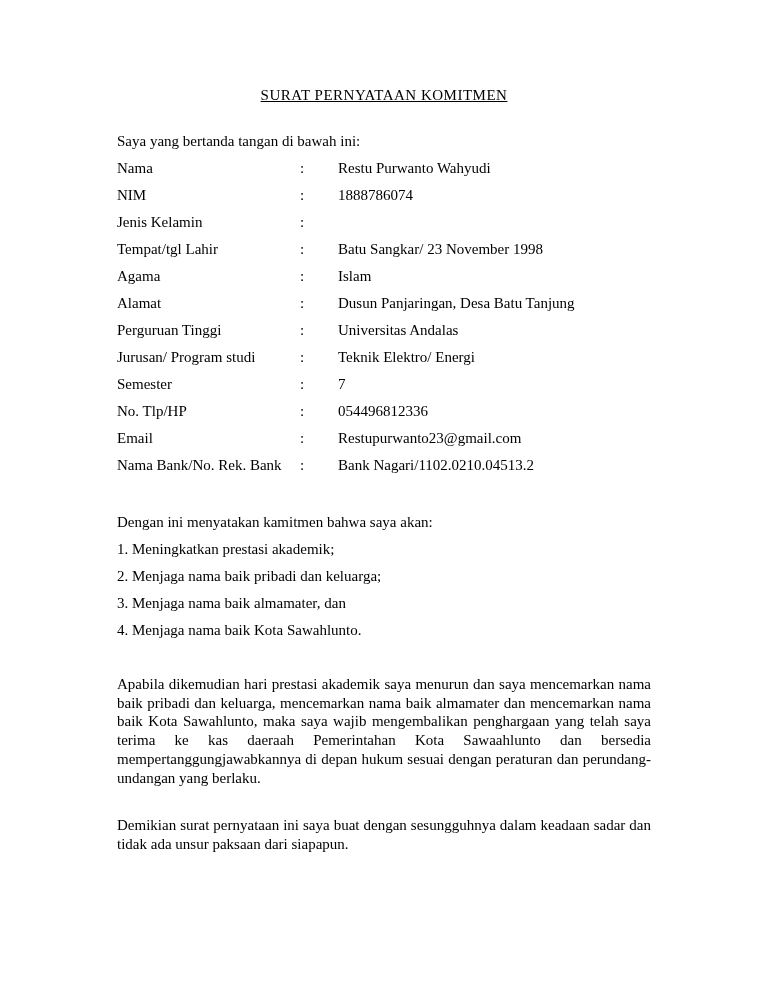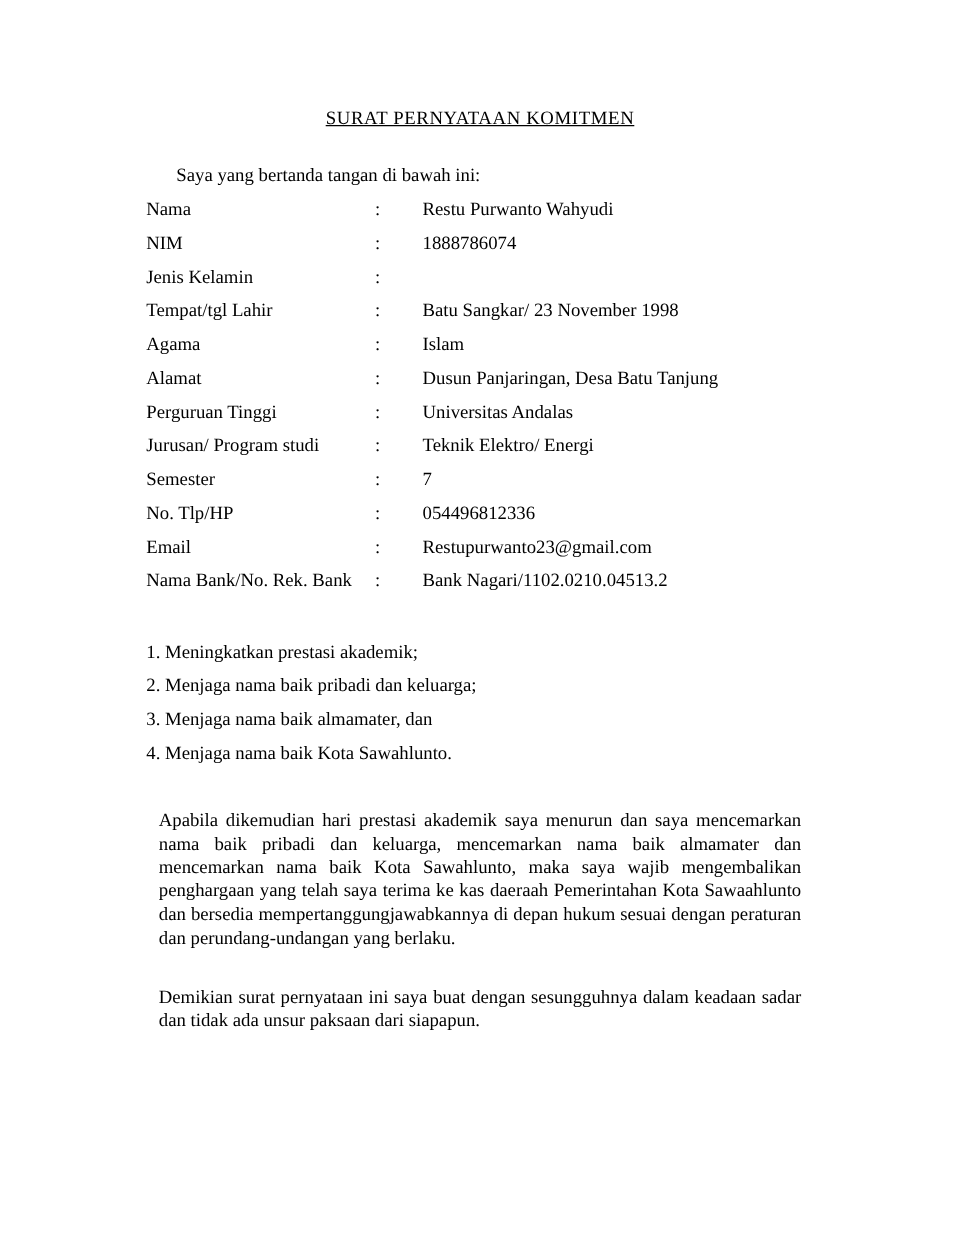--- a/index.html
+++ b/index.html
@@ -24,21 +24,20 @@
     text-decoration: underline;
     letter-spacing: 0.5px;
     line-height: 18px;
     font-weight: normal;
     font-size: 15px;
     margin: 0;
   }
   .intro-line {
     margin-top: 24px;
     line-height: 27px;
-    margin-left: 24px;
   }
   .fields {
     line-height: 27px;
     font-family: Liberation Serif, serif;
   }
   .field-row {
     display: flex;
   }
   .field-label {
     width: 183px;
@@ -52,21 +51,21 @@
     flex: 1 1 auto;
     white-space: nowrap;
   }
   .commitment {
     margin-top: 30px;
     line-height: 27px;
   }
   .para {
     text-align: justify;
     line-height: 18.7px;
-    margin: 10px;
+    margin: 0;
   }
   .para-consequence {
     margin-top: 31px;
   }
   .para-closing {
     margin-top: 29px;
   }
 </style>
 </head>
 <body>
@@ -133,20 +132,21 @@
       <span class="field-value">Restupurwanto23@gmail.com</span>
     </div>
     <div class="field-row">
       <span class="field-label">Nama Bank/No. Rek. Bank</span>
       <span class="field-colon">:</span>
       <span class="field-value">Bank Nagari/1102.0210.04513.2</span>
     </div>
   </div>
 
   <div class="commitment">
+    <div class="commitment-intro">Dengan ini menyatakan kamitmen bahwa saya akan:</div>
     <div class="commitment-item">1. Meningkatkan prestasi akademik;</div>
     <div class="commitment-item">2. Menjaga nama baik pribadi dan keluarga;</div>
     <div class="commitment-item">3. Menjaga nama baik almamater, dan</div>
     <div class="commitment-item">4. Menjaga nama baik Kota Sawahlunto.</div>
   </div>
 
   <p class="para para-consequence">Apabila dikemudian hari prestasi akademik saya menurun dan saya mencemarkan nama baik pribadi dan keluarga, mencemarkan nama baik almamater dan mencemarkan nama baik Kota Sawahlunto, maka saya wajib mengembalikan penghargaan yang telah saya terima ke kas daeraah Pemerintahan Kota Sawaahlunto dan bersedia mempertanggungjawabkannya di depan hukum sesuai dengan peraturan dan perundang-undangan yang berlaku.</p>
 
   <p class="para para-closing">Demikian surat pernyataan ini saya buat dengan sesungguhnya dalam keadaan sadar dan tidak ada unsur paksaan dari siapapun.</p>
 

